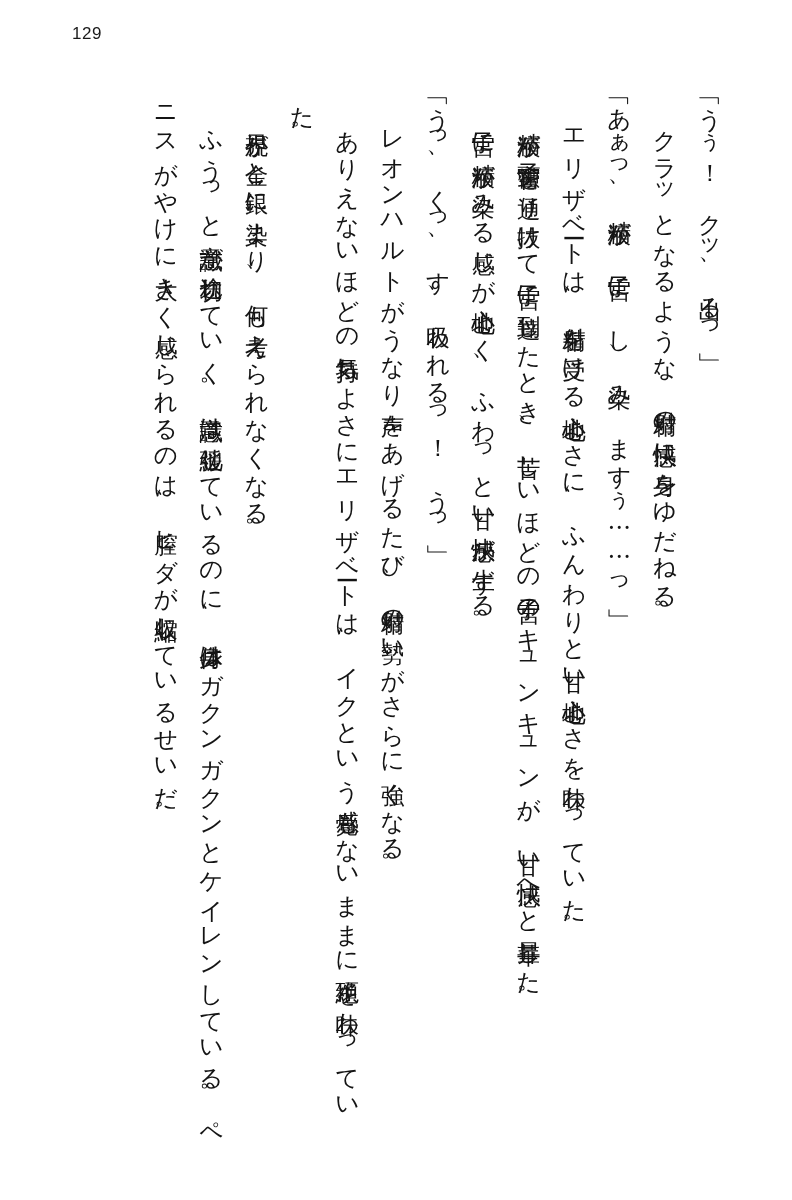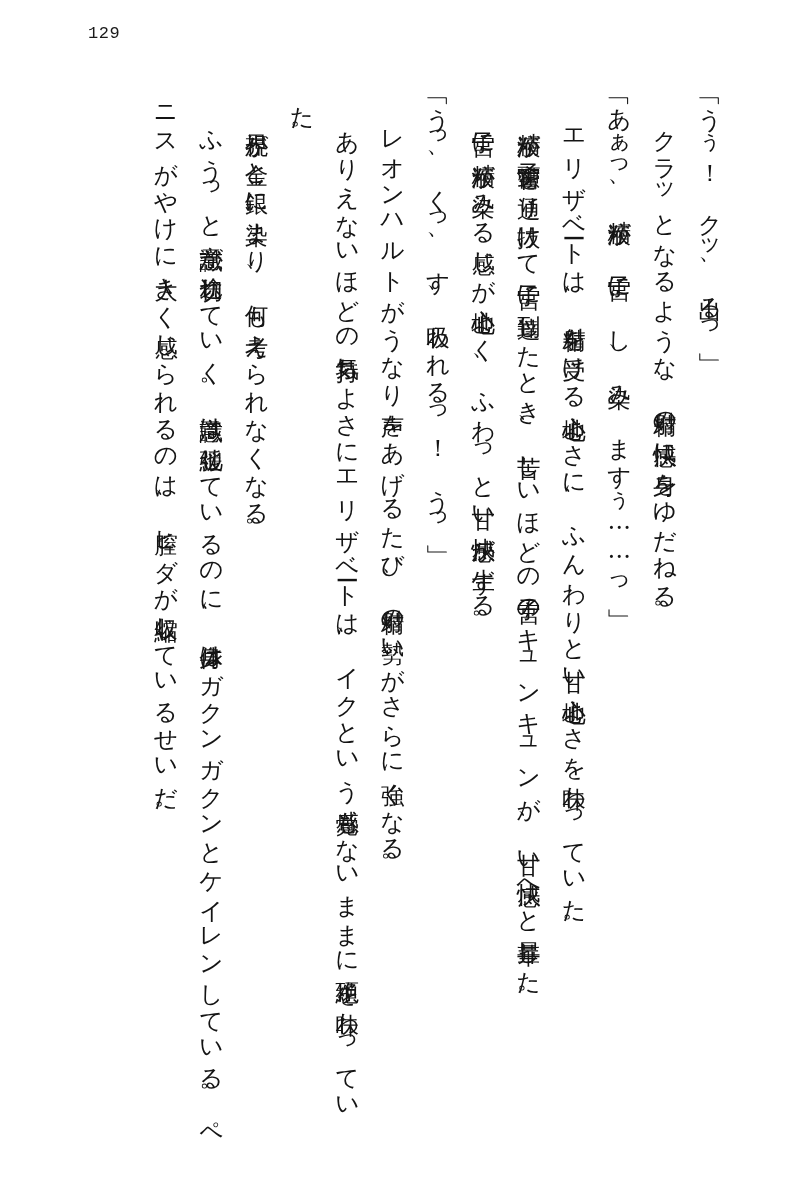--- a/index.html
+++ b/index.html
@@ -20,26 +20,26 @@
     position: absolute;
     left: 0;
     top: 0;
     width: 792px;
     height: 1200px;
     background: #ffffff;
   }
 
   .page-number {
     position: absolute;
-    left: 88px;
+    left: 72px;
     top: 24px;
     font-size: 17px;
     letter-spacing: 0.5px;
     color: #1a1a1a;
-    font-family: Liberation Mono, monospace;
+    font-family: Liberation Sans, sans-serif;
   }
 
   .body-area {
     position: absolute;
     left: 60px;
     top: 90px;
     width: 672px;
     height: 1080px;
   }
 

